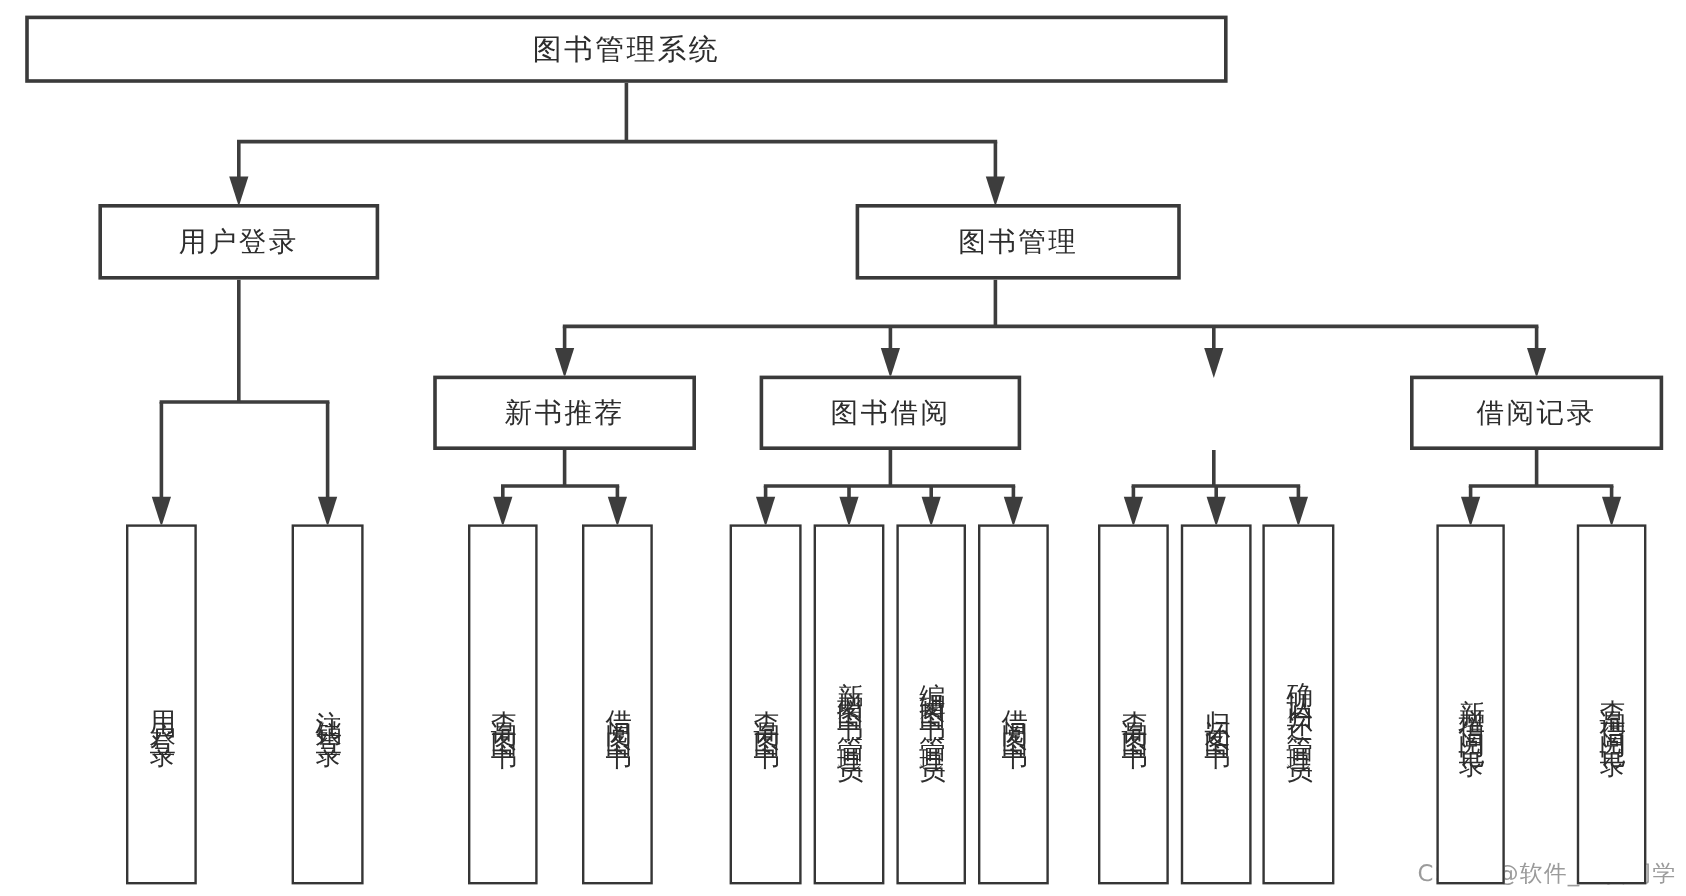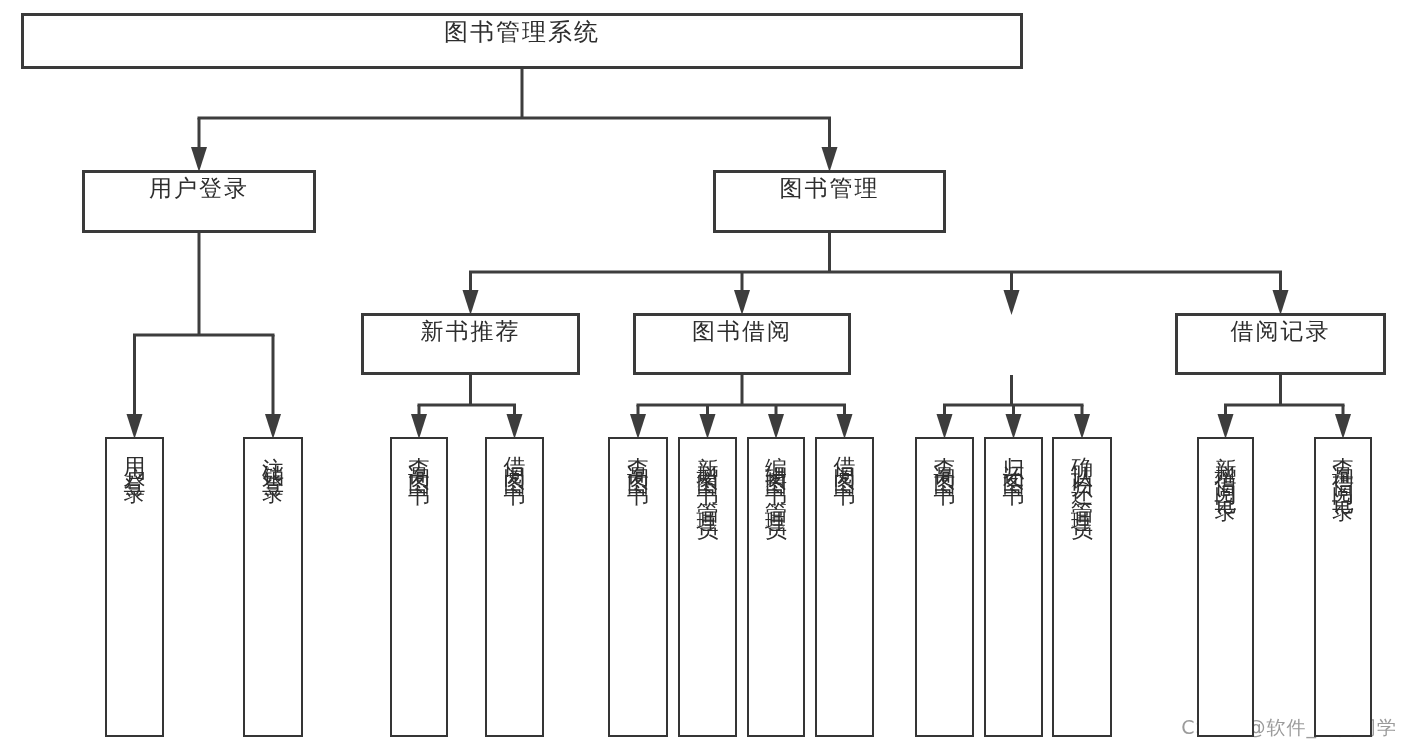--- a/index.html
+++ b/index.html
@@ -14,20 +14,21 @@
   #connectors {
     position: absolute;
     left: 0; top: 0;
     width: 1405px; height: 747px;
   }
   .box {
     position: absolute;
     box-sizing: border-box;
     background: #ffffff;
     display: flex;
+    align-items: center;
     justify-content: center;
     color: var(--text, #2d2d2d);
   }
   .hbox {
     border: 3px solid var(--box_border, #3a3a3a);
     font-size: 23px;
     letter-spacing: 2px;
     white-space: nowrap;
   }
   .hbox.root { font-size: 24px; }
@@ -124,21 +125,21 @@
         <polygon points="1335,414 1351,414 1343,439" fill="#3d3d3d"></polygon>
       </g>
     </svg>
   <div id="watermark">CSDN @软件_小贺同学</div>
 <div class="box hbox root" style="left: 21px; top: 13px; width: 1002px; height: 56px;">
       <span class="label">图书管理系统</span>
     </div>
     <div class="box hbox" style="left: 82px; top: 170px; width: 234px; height: 63px;">
       <span class="label">用户登录</span>
     </div>
-    <div class="box hbox" style="left: 713px; top: 170px; width: 233px; height: 63px;">
+    <div class="box hbox" style="left: 713px; top: 170px; width: 271px; height: 63px;">
       <span class="label">图书管理</span>
     </div>
     <div class="box hbox" style="left: 361px; top: 313px; width: 219px; height: 62px;">
       <span class="label">新书推荐</span>
     </div>
     <div class="box hbox" style="left: 633px; top: 313px; width: 218px; height: 62px;">
       <span class="label">图书借阅</span>
     </div>
     <div class="box hbox" style="left: 1175px; top: 313px; width: 211px; height: 62px;">
       <span class="label">借阅记录</span>

